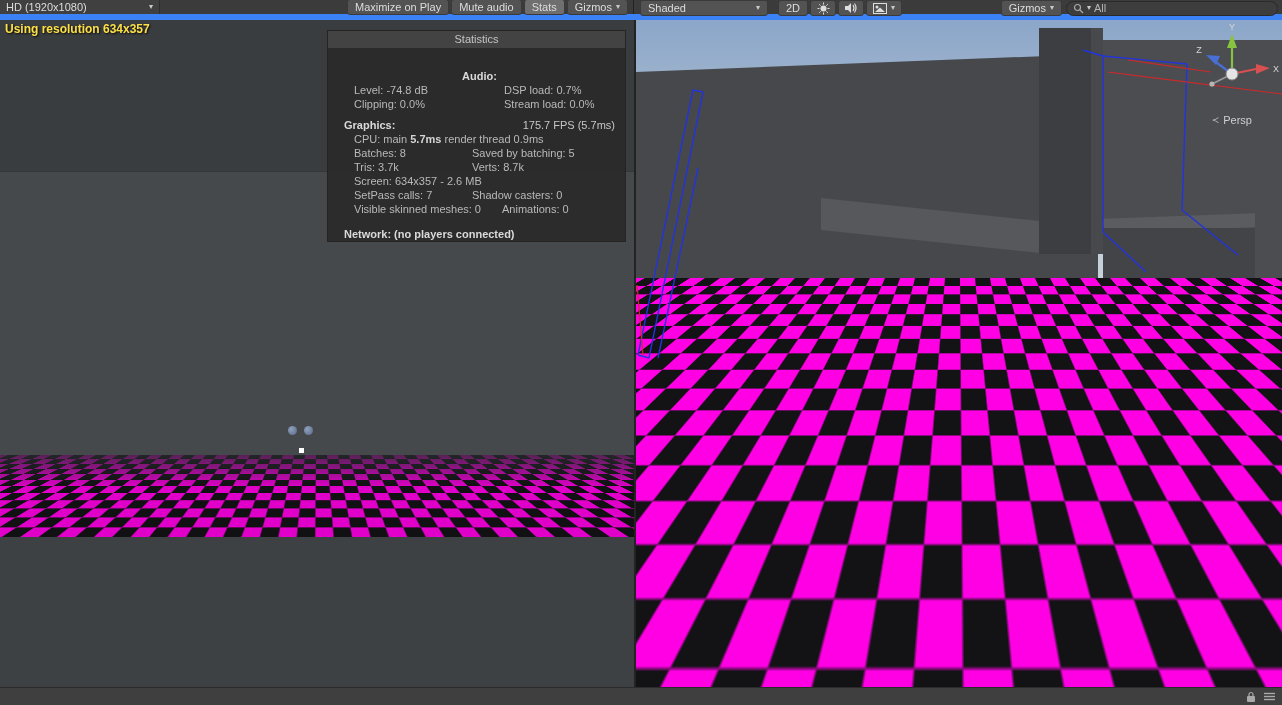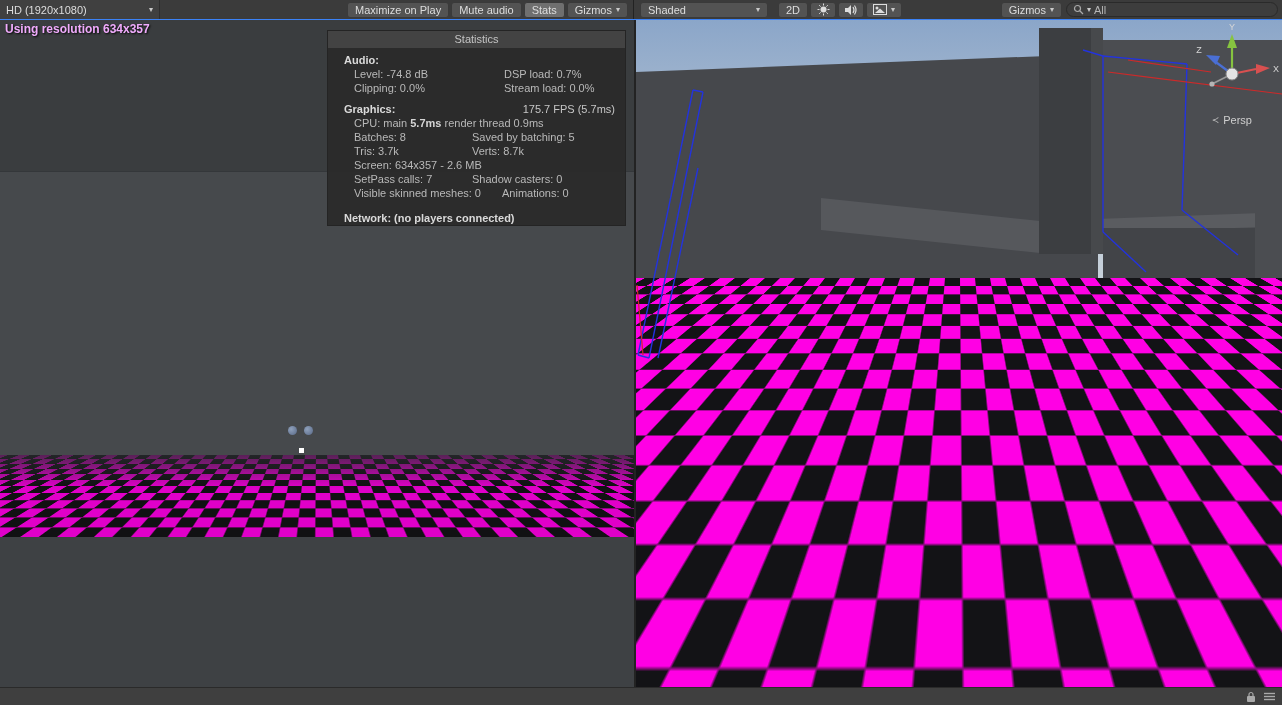--- a/index.html
+++ b/index.html
@@ -1,21 +1,21 @@
 <!DOCTYPE html>
 <html style="--checker-magenta: #ff00e4; --checker-dark: #131316; --axis-x: #d85050; --axis-y: #86c440; --axis-z: #4a6fd4; --wire-blue: #2333dd; --wire-red: #cc2a2a;"><head>
 <meta charset="utf-8">
 <style>
   * { margin:0; padding:0; box-sizing:border-box; }
   html,body { width:1282px; height:705px; overflow:hidden; }
   body { font-family:"Liberation Sans", sans-serif; background:#333; }
   .root { position:relative; width:1282px; height:705px; background:#3b3b3b; overflow:hidden; }
 
   
-  .toolbar { display:flex; height:20px; background:#3b3b3b; border-bottom:1px solid #3b82f6; font-size:11px; color:#ddd; }
+  .toolbar { display:flex; height:20px; background:#3b3b3b; border-bottom:6px solid #3b82f6; font-size:11px; color:#ddd; }
   .tb-left { width:634px; display:flex; align-items:center; border-right:1px solid #222; padding-right:5px; }
   .tb-right { flex:1; display:flex; align-items:center; padding:8px 4px; }
   .dd-aspect { width:160px; height:100%; display:flex; align-items:center; justify-content:space-between; padding:0 6px; background:#404040; border-right:1px solid #2e2e2e; cursor:default; }
   .spacer { flex:1; }
   .tb-btn { background:#535353; border:1px solid #3a3a3a; border-radius:3px; color:#ddd; font:11px "Liberation Sans",sans-serif; height:16px; padding:0 7px; margin-left:2px; display:flex; align-items:center; gap:4px; cursor:default; }
   .tb-btn.active { background:#6f6f6f; }
   .caret { font-size:8px; color:#c9c9c9; line-height:1; }
   .dd-shaded { width:128px; justify-content:space-between; margin-right:8px; }
   .iconbtn { width:26px; justify-content:center; padding:0 3px; }
   .search { margin-left:4px; width:212px; height:15px; background:#3d3d3d; border:1px solid #2a2a2a; border-radius:8px; display:flex; align-items:center; padding:0 6px; gap:3px; }
@@ -29,30 +29,30 @@
 
   
   .gv-top { position:absolute; left:0; top:0; width:100%; height:152px; background:#3a3d3f; border-bottom:1px solid #34373a; }
   .gv-bottom { position:absolute; left:0; top:517px; width:100%; height:150px; background:#3e4144; }
   .gv-floor-wrap { position:absolute; left:0; top:435px; width:100%; height:82px; overflow:hidden; background:#2a2c2f; }
   .gv-floor { position:absolute; left:-30%; top:0; width:160%; height:220px; transform-origin:50% 0;
               transform:perspective(300px) rotateX(68deg);
               background:repeating-conic-gradient(var(--checker-magenta) 0% 25%, var(--checker-dark) 0% 50%);
               background-size:22px 22px; filter:brightness(.88); }
   .gv-floor-fade { position:absolute; inset:0; background:linear-gradient(rgba(42,44,47,.75), rgba(42,44,47,0) 40%); pointer-events:none; }
-  .res-overlay { position:absolute; left:5px; top:2px; font-size:12px; font-weight:bold; color:#f0abfc; text-shadow:1px 1px 2px rgba(0,0,0,.9);text-align:center; }
+  .res-overlay { position:absolute; left:5px; top:2px; font-size:12px; font-weight:bold; color:#fde047; text-shadow:1px 1px 2px rgba(0,0,0,.9);text-align:center; }
   .gizmo-dot { position:absolute; width:9px; height:9px; border-radius:50%; background:radial-gradient(circle at 35% 35%, #9cb0cf, #5c6f92); opacity:.85; }
   .sel-handle { position:absolute; width:5px; height:5px; background:#fff; }
 
   
   .stats { position:absolute; left:327px; top:10px; width:299px; background:rgba(42,42,42,.94); border:1px solid #242424; color:#b9b9b9; font-size:11px; line-height:14px; }
   .stats-title { height:17px; background:rgba(72,72,72,.85); color:#c4c4c4; text-align:center; line-height:17px; }
   .stats-body { padding:5px 10px 0 16px; }
   .s-head { font-weight:bold; color:#dadada; margin-top:7px; }
-  .s-head.first { margin-top:0; }
+  .s-head.first { margin-top:16px;text-align:center; }
   .s-row { display:flex; margin-left:10px; white-space:nowrap; }
   .s-row .l { min-width:150px; }
   .s-row.g .l { min-width:118px; }
   .fps-row { display:flex; justify-content:space-between; margin-top:7px; }
   .fps-val { color:#c6c6c6; font-weight:normal; }
   .cpu-row { margin-left:10px; white-space:nowrap; }
   .bold { font-weight:bold; color:#d5d5d5; }
   .net { font-weight:bold; color:#dadada; margin-top:11px; }
 
   

